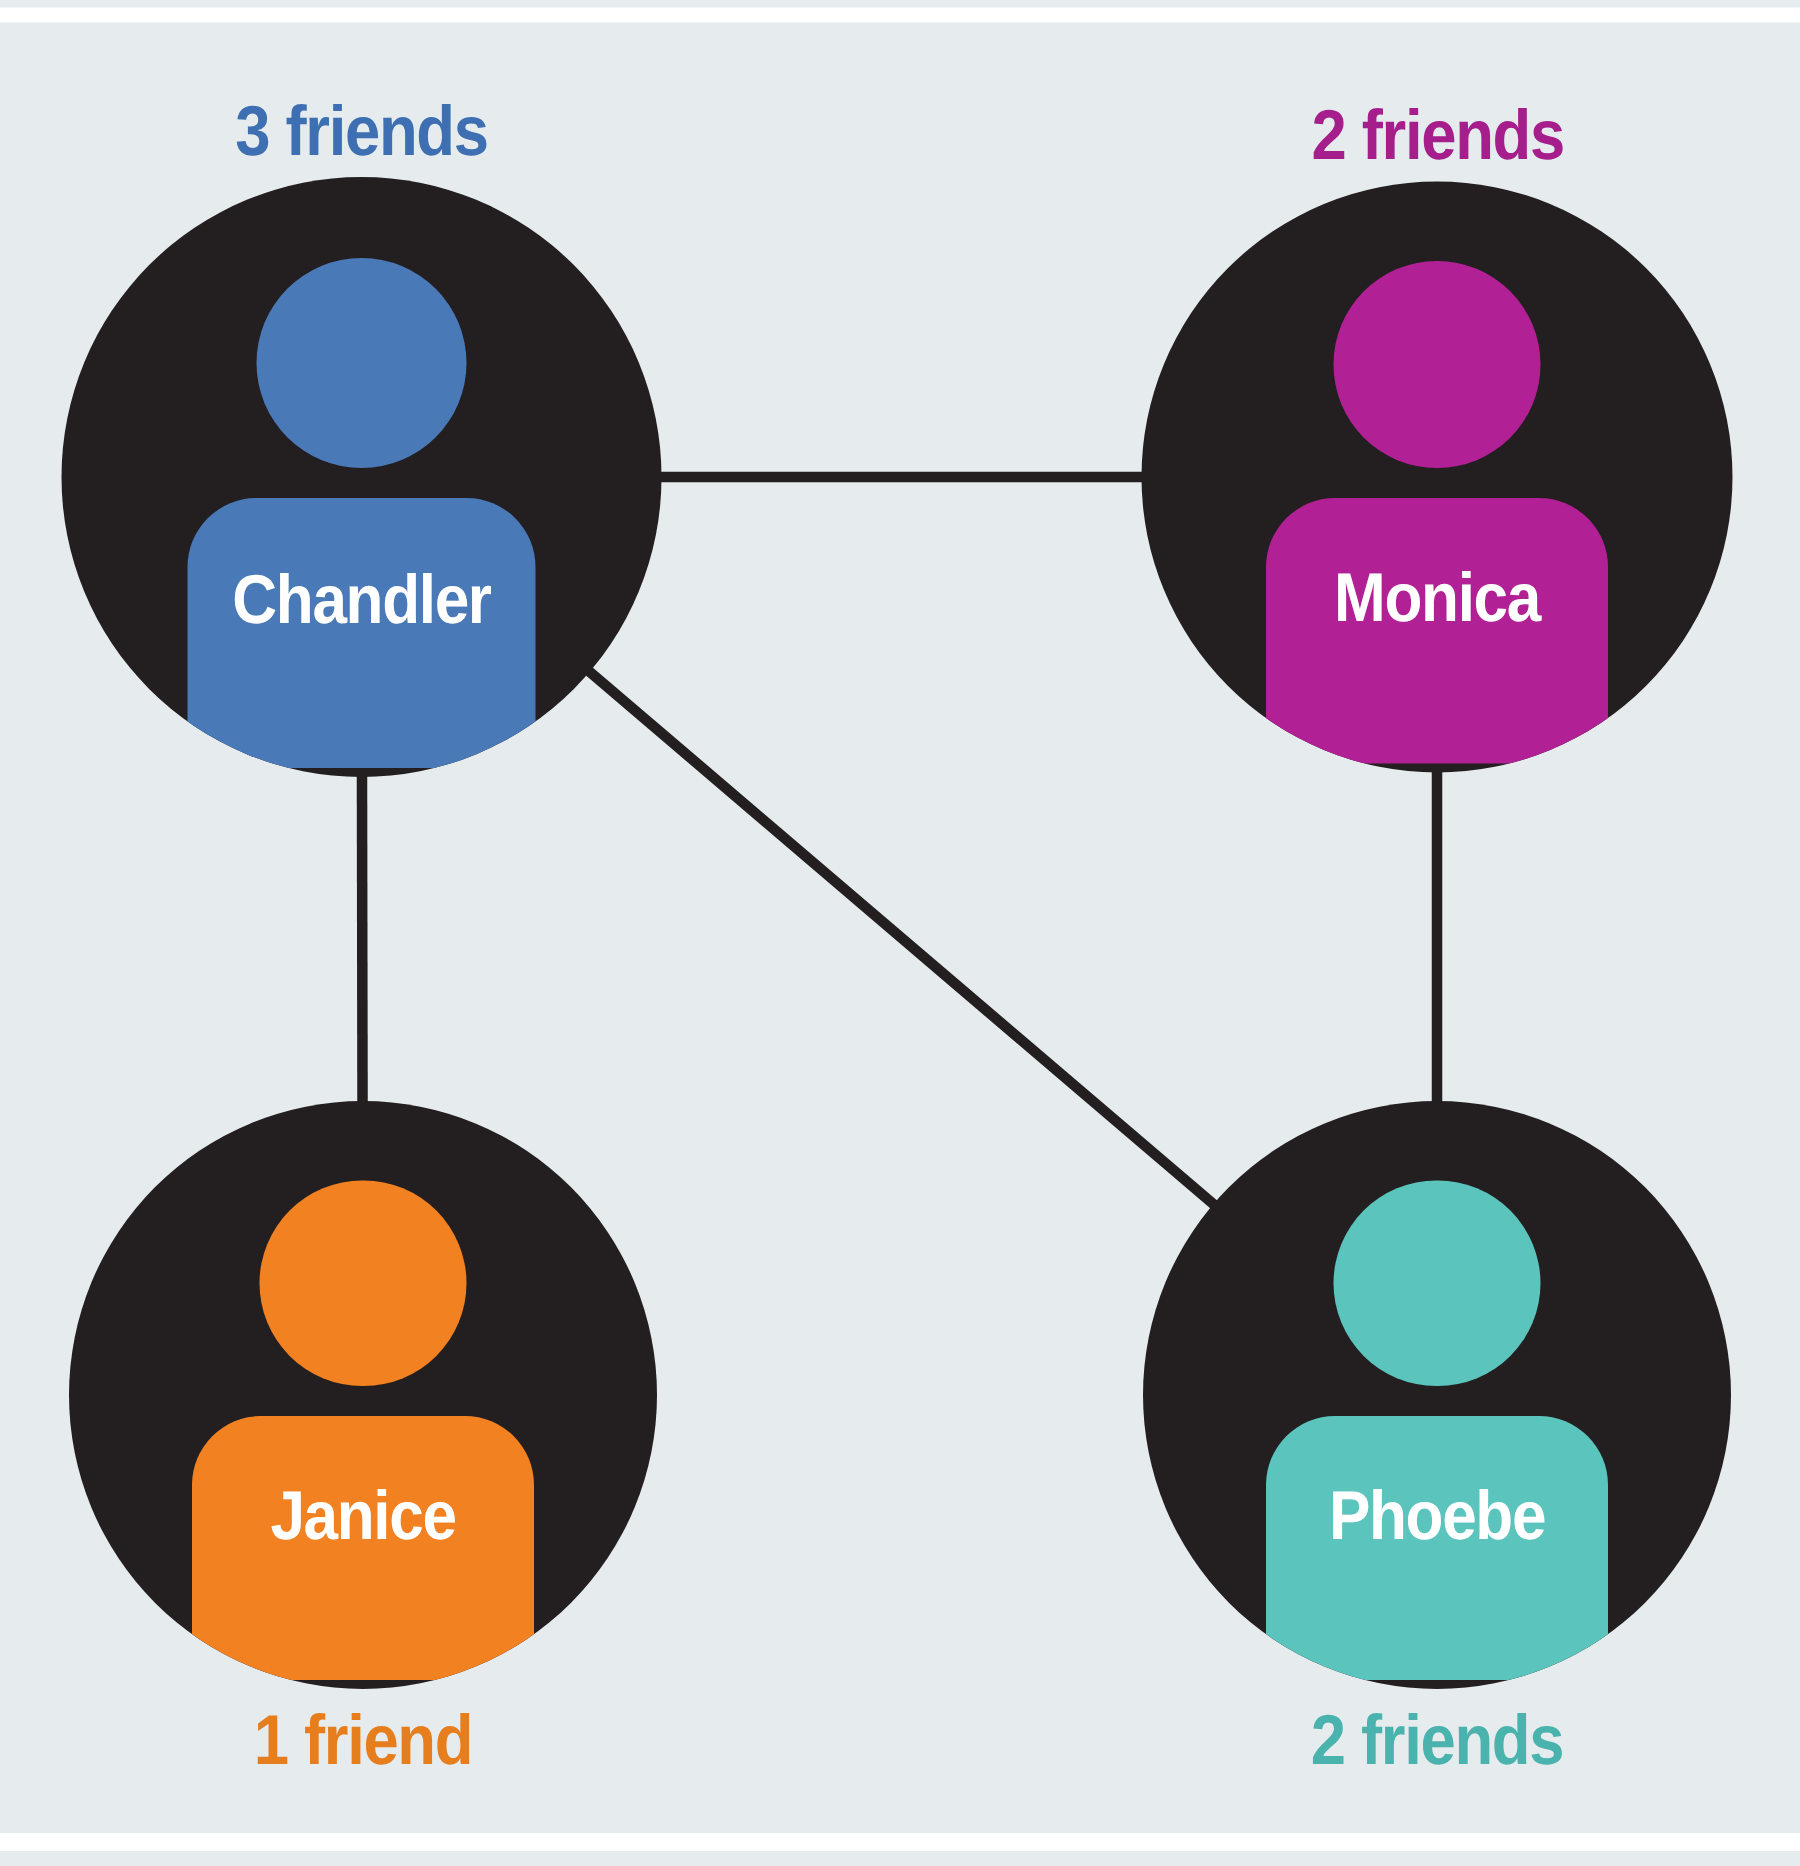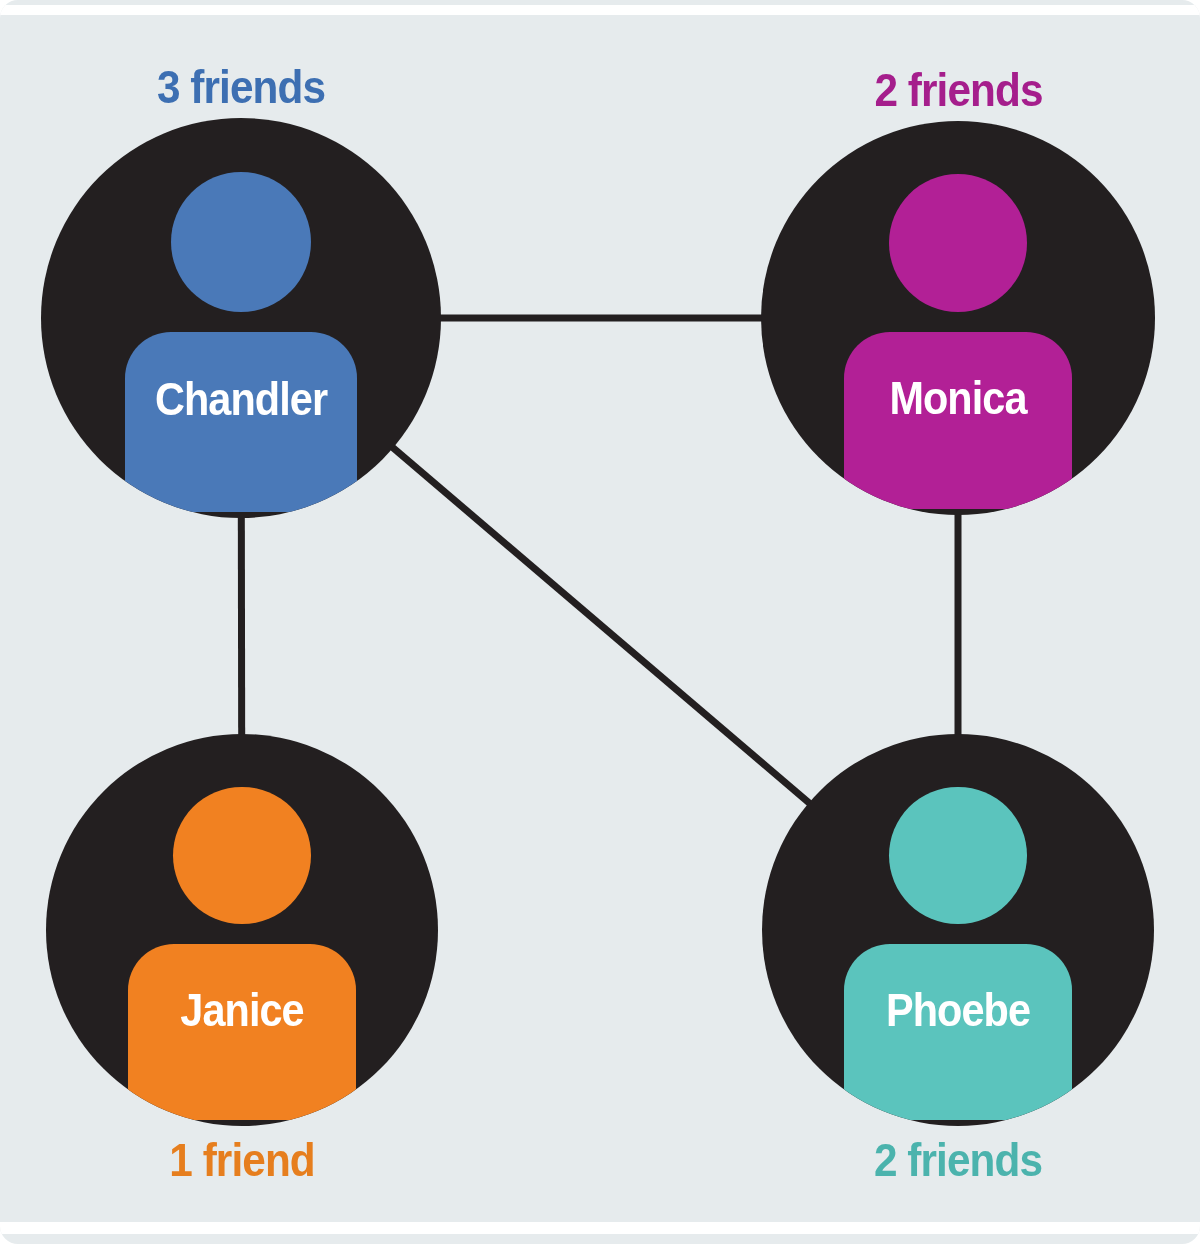--- a/index.html
+++ b/index.html
@@ -74,21 +74,21 @@
     letter-spacing: -1px;
     transform: scaleX(0.9);
     color: var(--lc);
   }
   .label-above .friend-label { bottom: calc(100% + 8px); }
   .label-below .friend-label { top: calc(100% + 10px); }
 </style>
 </head>
 <body>
 
-<div class="canvas" style="background: rgb(230, 235, 237); border-radius: 18px;">
+<div class="canvas" style="background: rgb(230, 235, 237);">
 
   <div class="band top" style="background: rgb(255, 255, 255);"></div>
   <div class="band bottom" style="background: rgb(255, 255, 255);"></div>
 
   <svg class="edges" xmlns="http://www.w3.org/2000/svg">
       <line x1="241" y1="318" x2="958" y2="318" stroke="#231f20" stroke-width="7"></line>
       <line x1="241" y1="318" x2="242" y2="930" stroke="#231f20" stroke-width="7"></line>
       <line x1="241" y1="318" x2="958" y2="930" stroke="#231f20" stroke-width="7"></line>
       <line x1="958" y1="318" x2="958" y2="930" stroke="#231f20" stroke-width="7"></line>
     </svg>

